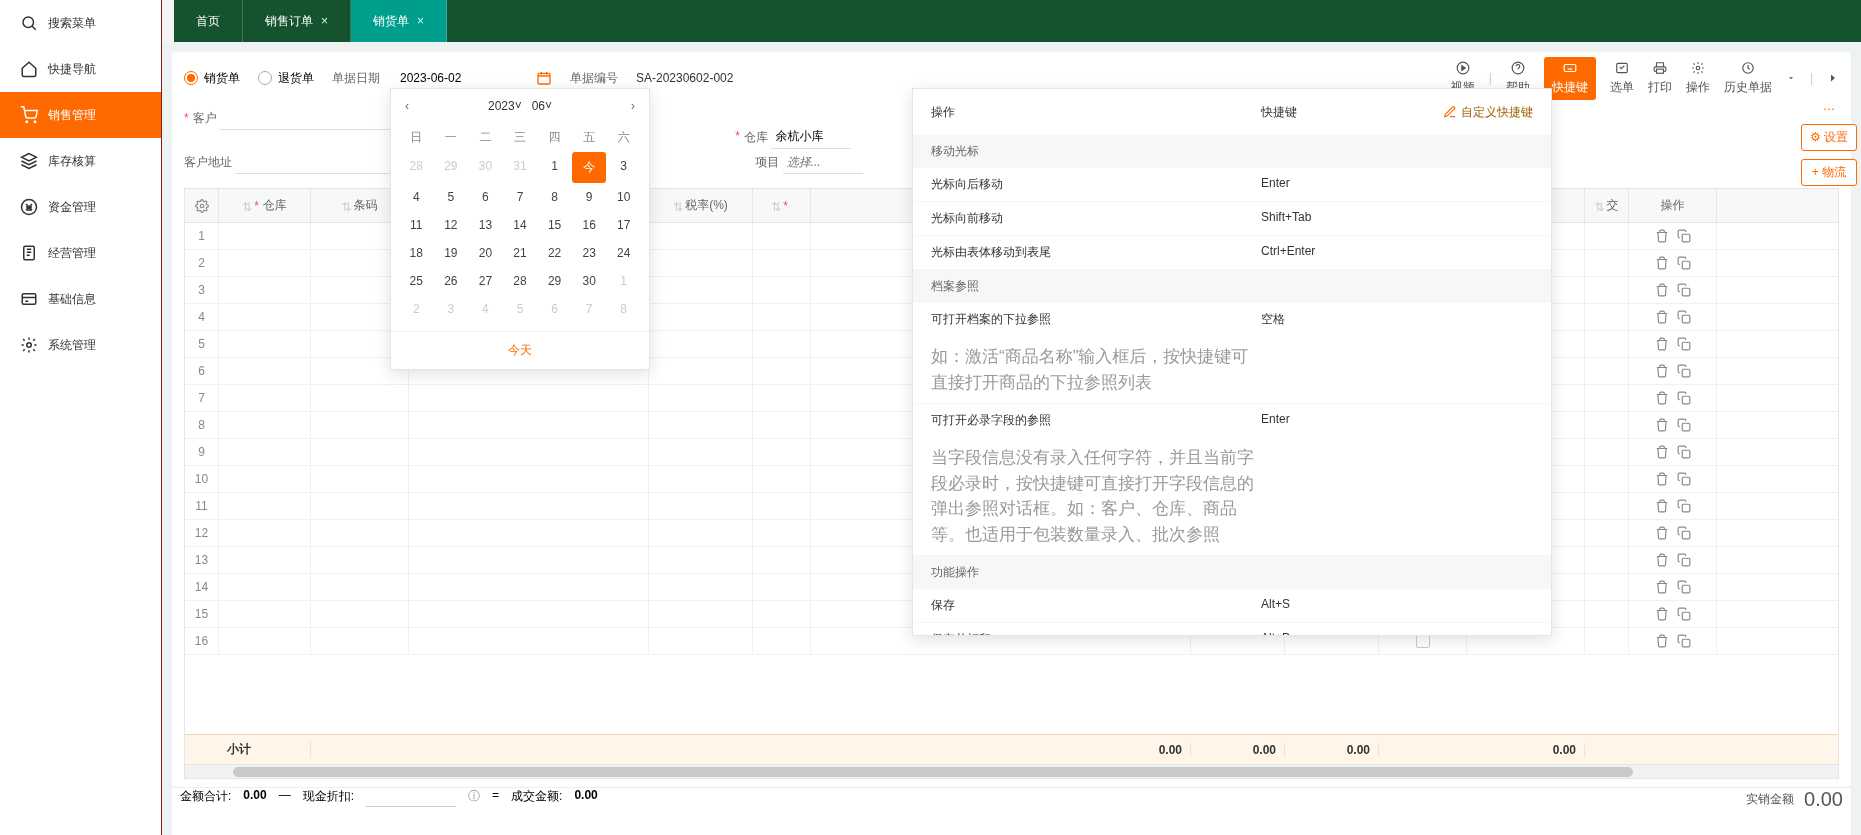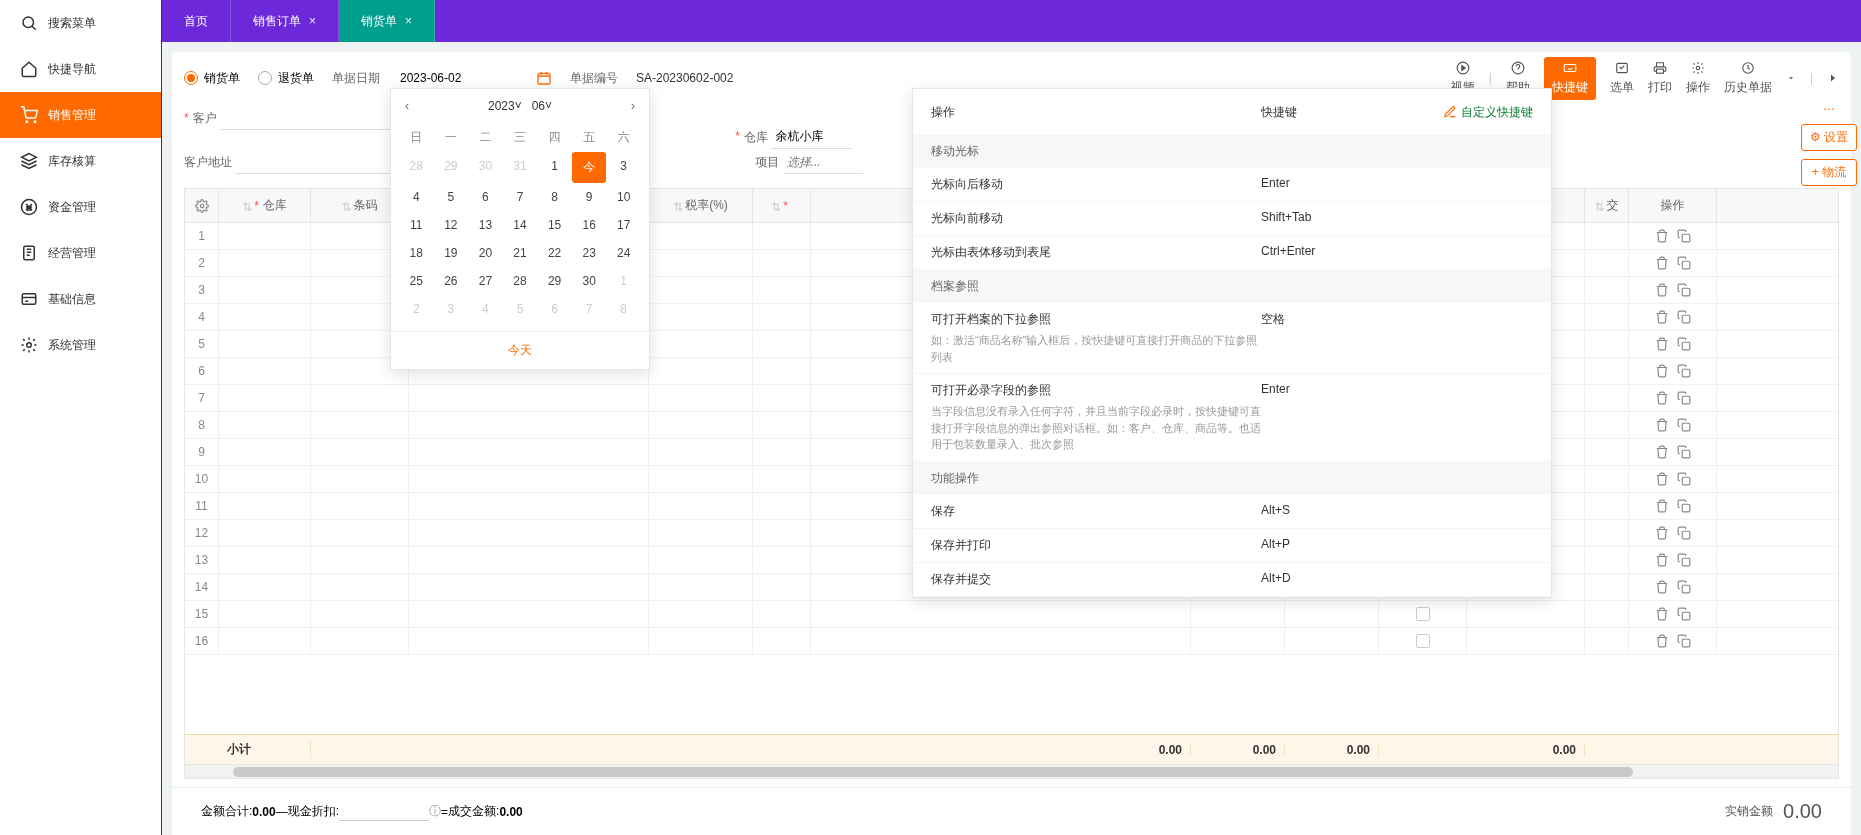--- a/index.html
+++ b/index.html
@@ -3,21 +3,21 @@
 <meta charset="utf-8">
 <style>
 *{box-sizing:border-box;margin:0;padding:0;font-family:"Microsoft YaHei",Arial,sans-serif;font-size:12px;}
 body{background:#f5f5f5;overflow:hidden;width:1861px;height:835px;}
 .app{display:flex;width:100%;height:100%;}
 .sidebar{width:162px;background:#fff;border-right:1px solid #7f1d1d;flex-shrink:0;}
 .sidebar-item{display:flex;align-items:center;padding:0 20px;height:46px;color:#333;cursor:pointer;gap:10px;}
 .sidebar-item.active{background:#ff6a00;color:#fff;}
 .sidebar-item .icon{width:18px;height:18px;display:inline-flex;align-items:center;justify-content:center;}
 .main{flex:1;display:flex;flex-direction:column;min-width:0;}
-.tabbar{height:42px;background:#6d28d9;display:flex;align-items:stretch;color:#fff;}
+.tabbar{height:42px;background:#14532d;display:flex;align-items:stretch;color:#fff;margin-left:12px;}
 .tab{padding:0 22px;display:flex;align-items:center;gap:8px;cursor:pointer;border-right:1px solid rgba(255,255,255,.2);}
 .tab.active{background:#009e8d;}
 .close-x{opacity:.9;}
 .content{flex:1;background:#eef2f2;padding:10px 10px 0 10px;display:flex;flex-direction:column;min-height:0;position:relative;}
 .panel{background:#fff;border-radius:4px;padding:8px 12px;display:flex;flex-direction:column;flex:1;min-height:0;position:relative;}
 .row1{display:flex;align-items:center;gap:18px;height:36px;}
 .radio{display:flex;align-items:center;gap:6px;cursor:pointer;}
 .radio .dot{width:14px;height:14px;border:1px solid #aaa;border-radius:50%;display:inline-flex;align-items:center;justify-content:center;}
 .radio.checked .dot{border-color:#ff6a00;}
 .radio.checked .dot::after{content:"";width:8px;height:8px;background:#ff6a00;border-radius:50%;}
@@ -44,47 +44,47 @@
 .gc{border-right:1px solid #f0f0f0;display:flex;align-items:center;justify-content:center;}
 .grow .idx{color:#888;}
 .chk{width:14px;height:14px;border:1px solid #ccc;border-radius:2px;background:#fff;}
 .aico{color:#888;margin:0 4px;cursor:pointer;}
 .subtotal{display:flex;height:30px;background:#fff6e9;border-top:1px solid #f0d9a8;align-items:center;}
 .subtotal .gc{border-right:1px solid #f3e4c6;color:#333;}
 .bignum{font-weight:bold;}
 .red{color:#ff4d4f;}
 .hscroll{height:14px;background:#f2f2f2;border-top:1px solid #e5e5e5;position:relative;}
 .hscroll .thumb{position:absolute;top:2px;left:48px;height:10px;width:1400px;background:#c9c9c9;border-radius:5px;}
-.footer{height:48px;background:#fff;display:flex;align-items:center;padding:0 29px;border-top:1px solid #eee;margin-top:auto;}
+.footer{height:48px;background:#fff;display:flex;align-items:flex-start;padding:0 8px;gap:12px;border-top:1px solid #eee;margin-top:auto;}
 .footer .val{font-weight:bold;}
 .ftr-in{border:none;border-bottom:1px solid #ccc;width:90px;padding:2px;outline:none;}
 .footer-right{margin-left:auto;display:flex;align-items:center;gap:10px;color:#555;}
 .big-amt{font-size:20px;color:#555;}
 
 .cal-pop{position:absolute;top:36px;left:218px;width:260px;background:#fff;border:1px solid #e5e5e5;box-shadow:0 4px 16px rgba(0,0,0,.12);z-index:50;}
 .cal-head{display:flex;align-items:center;justify-content:space-between;padding:10px 14px;}
 .cal-head .nav{cursor:pointer;color:#666;}
 .cal-head .ym{display:flex;gap:10px;color:#333;}
 .cal-grid{display:grid;grid-template-columns:repeat(7,1fr);text-align:center;padding:0 8px 8px;}
 .cal-grid .wd{color:#888;padding:6px 0;}
 .cal-grid .d{padding:7px 0;color:#444;cursor:pointer;border-radius:3px;}
 .cal-grid .d.dim{color:#ccc;}
 .cal-grid .d.today{background:#ff6a00;color:#fff;}
 .cal-foot{text-align:center;padding:10px;border-top:1px solid #f0f0f0;color:#ff6a00;cursor:pointer;}
 
 .hk-pop{position:absolute;top:36px;left:740px;width:640px;background:#fff;border:1px solid #e5e5e5;box-shadow:0 4px 16px rgba(0,0,0,.12);z-index:60;}
 .hk-top{display:flex;align-items:center;padding:14px 18px;}
 .hk-top .t1{flex:0 0 330px;color:#333;font-size:14px;}
 .hk-top .t2{flex:1;color:#333;font-size:14px;}
-.hk-top .cust{color:#15803d;cursor:pointer;display:flex;align-items:center;gap:4px;}
+.hk-top .cust{color:#a16207;cursor:pointer;display:flex;align-items:center;gap:4px;}
 .hk-sec{background:#f7f7f7;padding:8px 18px;color:#666;}
 .hk-row{display:flex;padding:8px 18px;border-bottom:1px solid #f5f5f5;}
 .hk-row .op{flex:0 0 330px;color:#333;}
 .hk-row .key{flex:1;color:#333;}
-.hk-row .desc{color:#999;font-size:11px;margin-top:4px;line-height:1.5;}
+.hk-row .desc{color:#999;font-size:17px;margin-top:16px;line-height:1.5;}
 .hk-scroll{max-height:500px;overflow:auto;}
 
 .w-gear{width:34px;}
 .w-wh{width:92px;}
 .w-bar{width:98px;}
 .w-spec{width:240px;}
 .w-tax{width:104px;}
 .w-mid{width:58px;}
 .w-num1{width:380px;}
 .w-num2{width:94px;}

